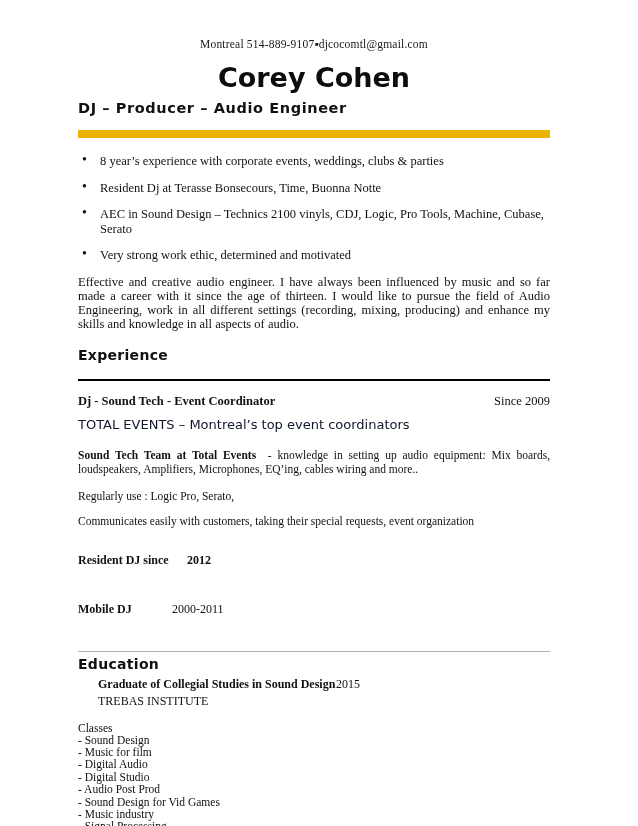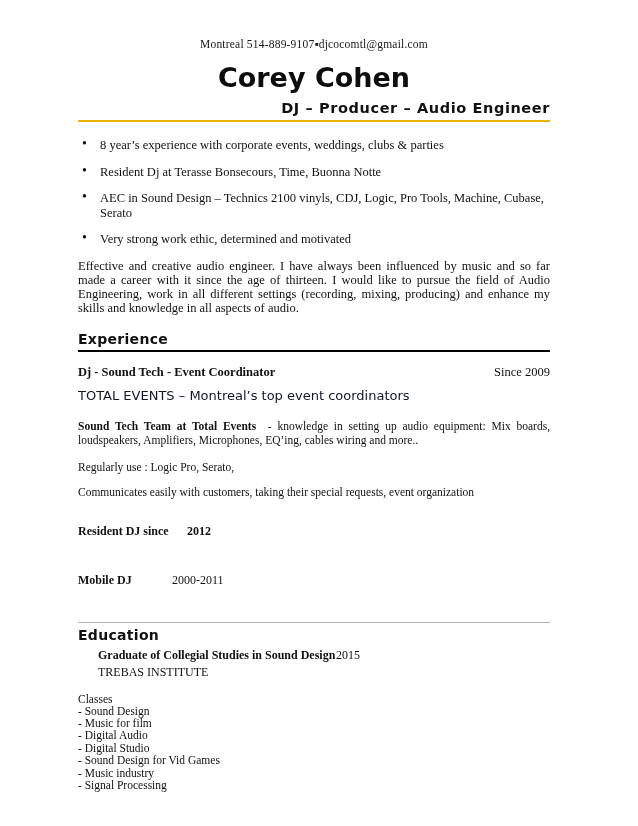--- a/index.html
+++ b/index.html
@@ -31,27 +31,27 @@
   .name {
     margin: 12px 0 0 0;
     text-align: center;
     font-family: "DejaVu Sans", sans-serif;
     font-weight: bold;
     font-size: 27px;
     color: #0d0d0d;
   }
   .tagline {
     margin-top: 7px;
-    text-align: right;
+    text-align: left;
     font-family: "DejaVu Sans", sans-serif;
     font-weight: bold;
     font-size: 14.5px;
     letter-spacing: 0.6px;
-    padding-bottom: 4px;
-    border-bottom: 2px solid #eab308;
+    padding-bottom: 14px;
+    border-bottom: 8px solid #eab308;
   }
   
   .bullets {
     list-style: none;
     margin: 16px 0 0 0;
     padding: 0;
     font-size: 12.5px;
   }
   .bullets li {
     position: relative;
@@ -72,21 +72,21 @@
     line-height: 14px;
     text-align: justify;
   }
   
   .section-heading {
     margin-top: 16px;
     font-family: "DejaVu Sans", sans-serif;
     font-weight: bold;
     font-size: 14px;
     letter-spacing: 0.3px;
-    padding-bottom: 3px;
+    padding-bottom: 16px;
     border-bottom: 2px solid #000000;
   }
   .section-heading.no-rule {
     border-bottom: none;
     margin-top: 4px;
     padding-bottom: 0;
   }
   
   .job-row {
     margin-top: 13px;
@@ -205,18 +205,19 @@
     <div class="degree-row">
       <span class="degree bold-serif">Graduate of Collegial Studies in Sound Design</span><span>2015</span>
     </div>
     <div class="school">TREBAS INSTITUTE</div>
 
     <div class="classes-label">Classes</div>
     <div class="class-item">- Sound Design</div>
     <div class="class-item">- Music for film</div>
     <div class="class-item">- Digital Audio</div>
     <div class="class-item">- Digital Studio</div>
+    <div class="class-item">- Audio Post Prod</div>
     <div class="class-item">- Sound Design for Vid  Games</div>
     <div class="class-item">- Music industry</div>
     <div class="class-item">- Signal Processing</div>
 
   </div>
 </div>
 
 </body></html>

